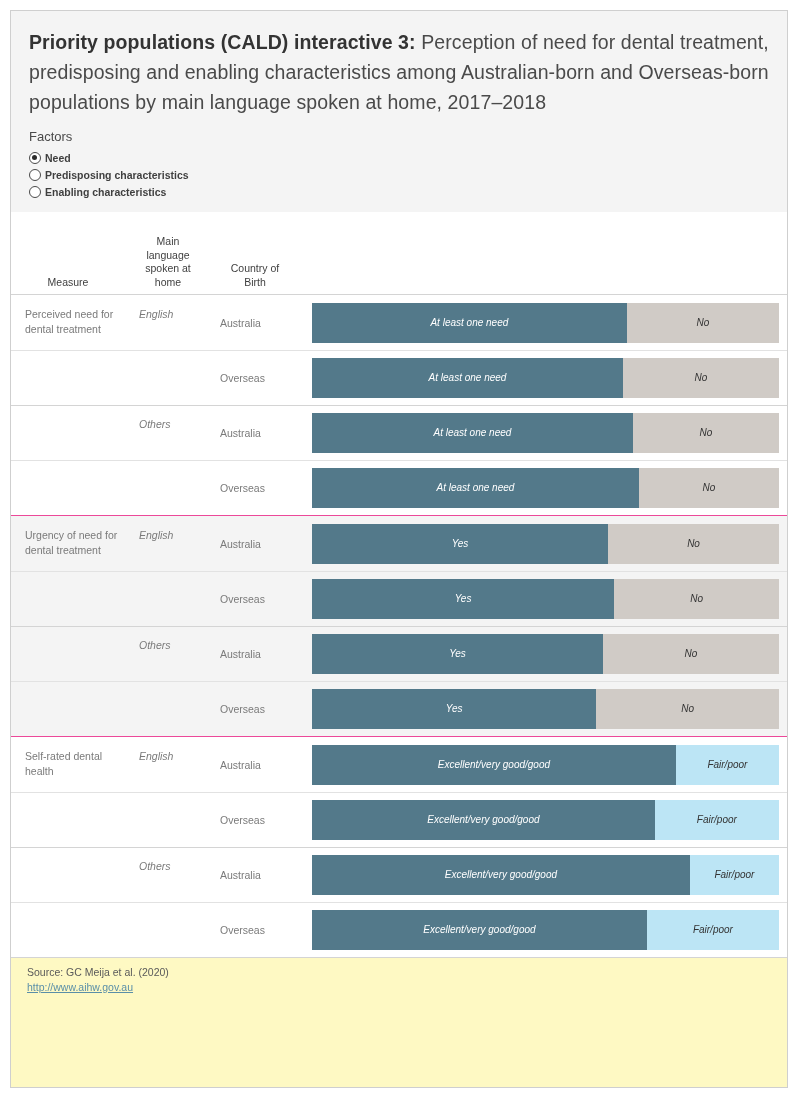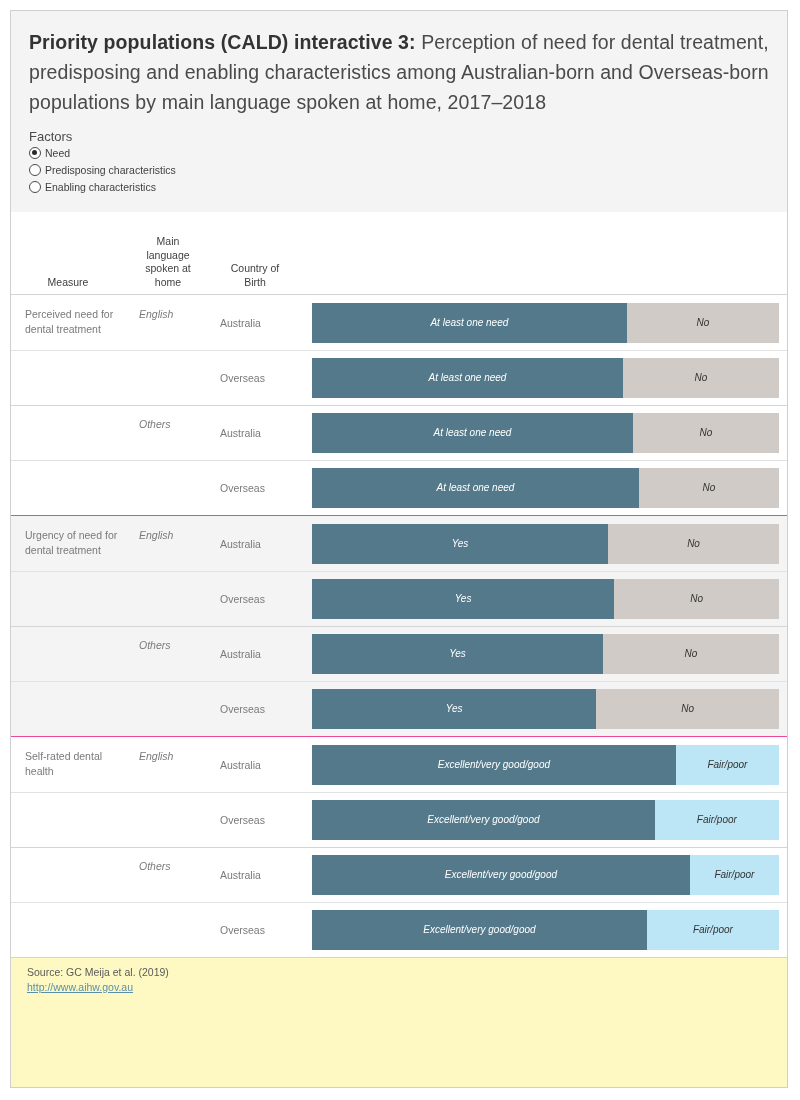--- a/index.html
+++ b/index.html
@@ -35,23 +35,24 @@
     background:#f4f4f4;
     padding:12px 18px 14px 18px;
   }
   .controls-legend{
     font-size:13px;
     color:#4a4a4a;
     margin-bottom:3px;
     font-weight:400;
   }
   .radio-row{
-    display:flex;align-items:flex-start;
+    display:flex;align-items:flex-end;
     height:17px;
     cursor:default;
+    font-weight:bold;
   }
   .radio{
     width:12px;height:12px;border-radius:50%;
     border:1.4px solid #4a4a4a;
     background:#ffffff;
     box-sizing:border-box;
     position:relative;
     flex:0 0 auto;
     margin-right:4px;
   }
@@ -272,17 +273,17 @@
             <div class="bartrack">
               <div class="seg left" style="width: 71.7%; background: rgb(83, 121, 138);">Excellent/very good/good</div>
               <div class="seg right" style="width: 28.3%; background: rgb(188, 229, 245);">Fair/poor</div>
             </div>
           </div>
         </div>
       </div>
   </div>
 
   <div class="footer">
-    <div>Source: GC Meija et al. (2019)</div>
+    <div>Source: GC Meija et al. (2020)</div>
     <div><a href="#">http://www.aihw.gov.au</a></div>
   </div>
 
 </div>
 
 </body></html>

